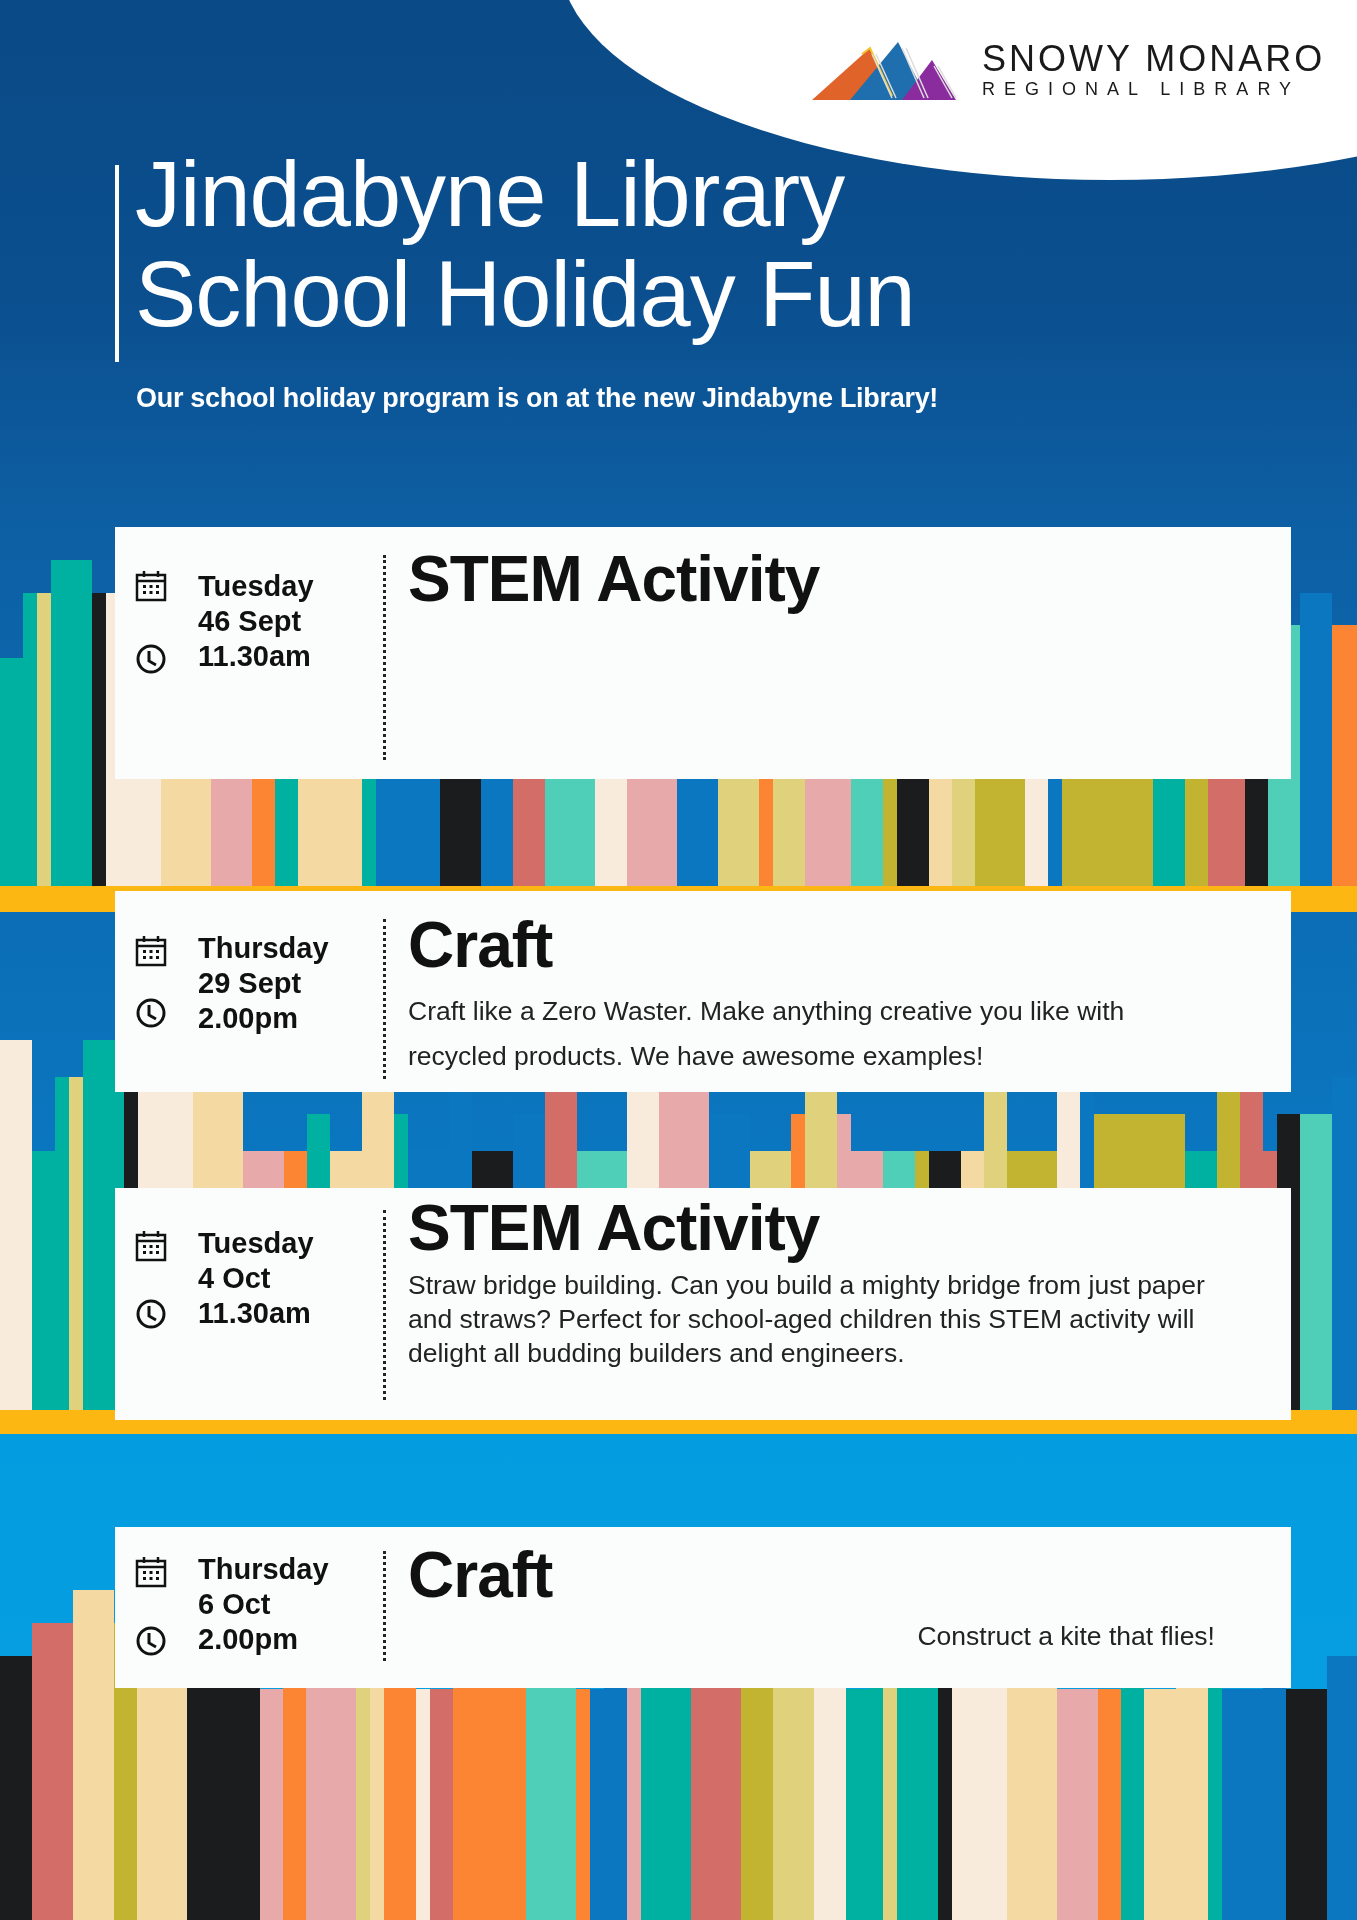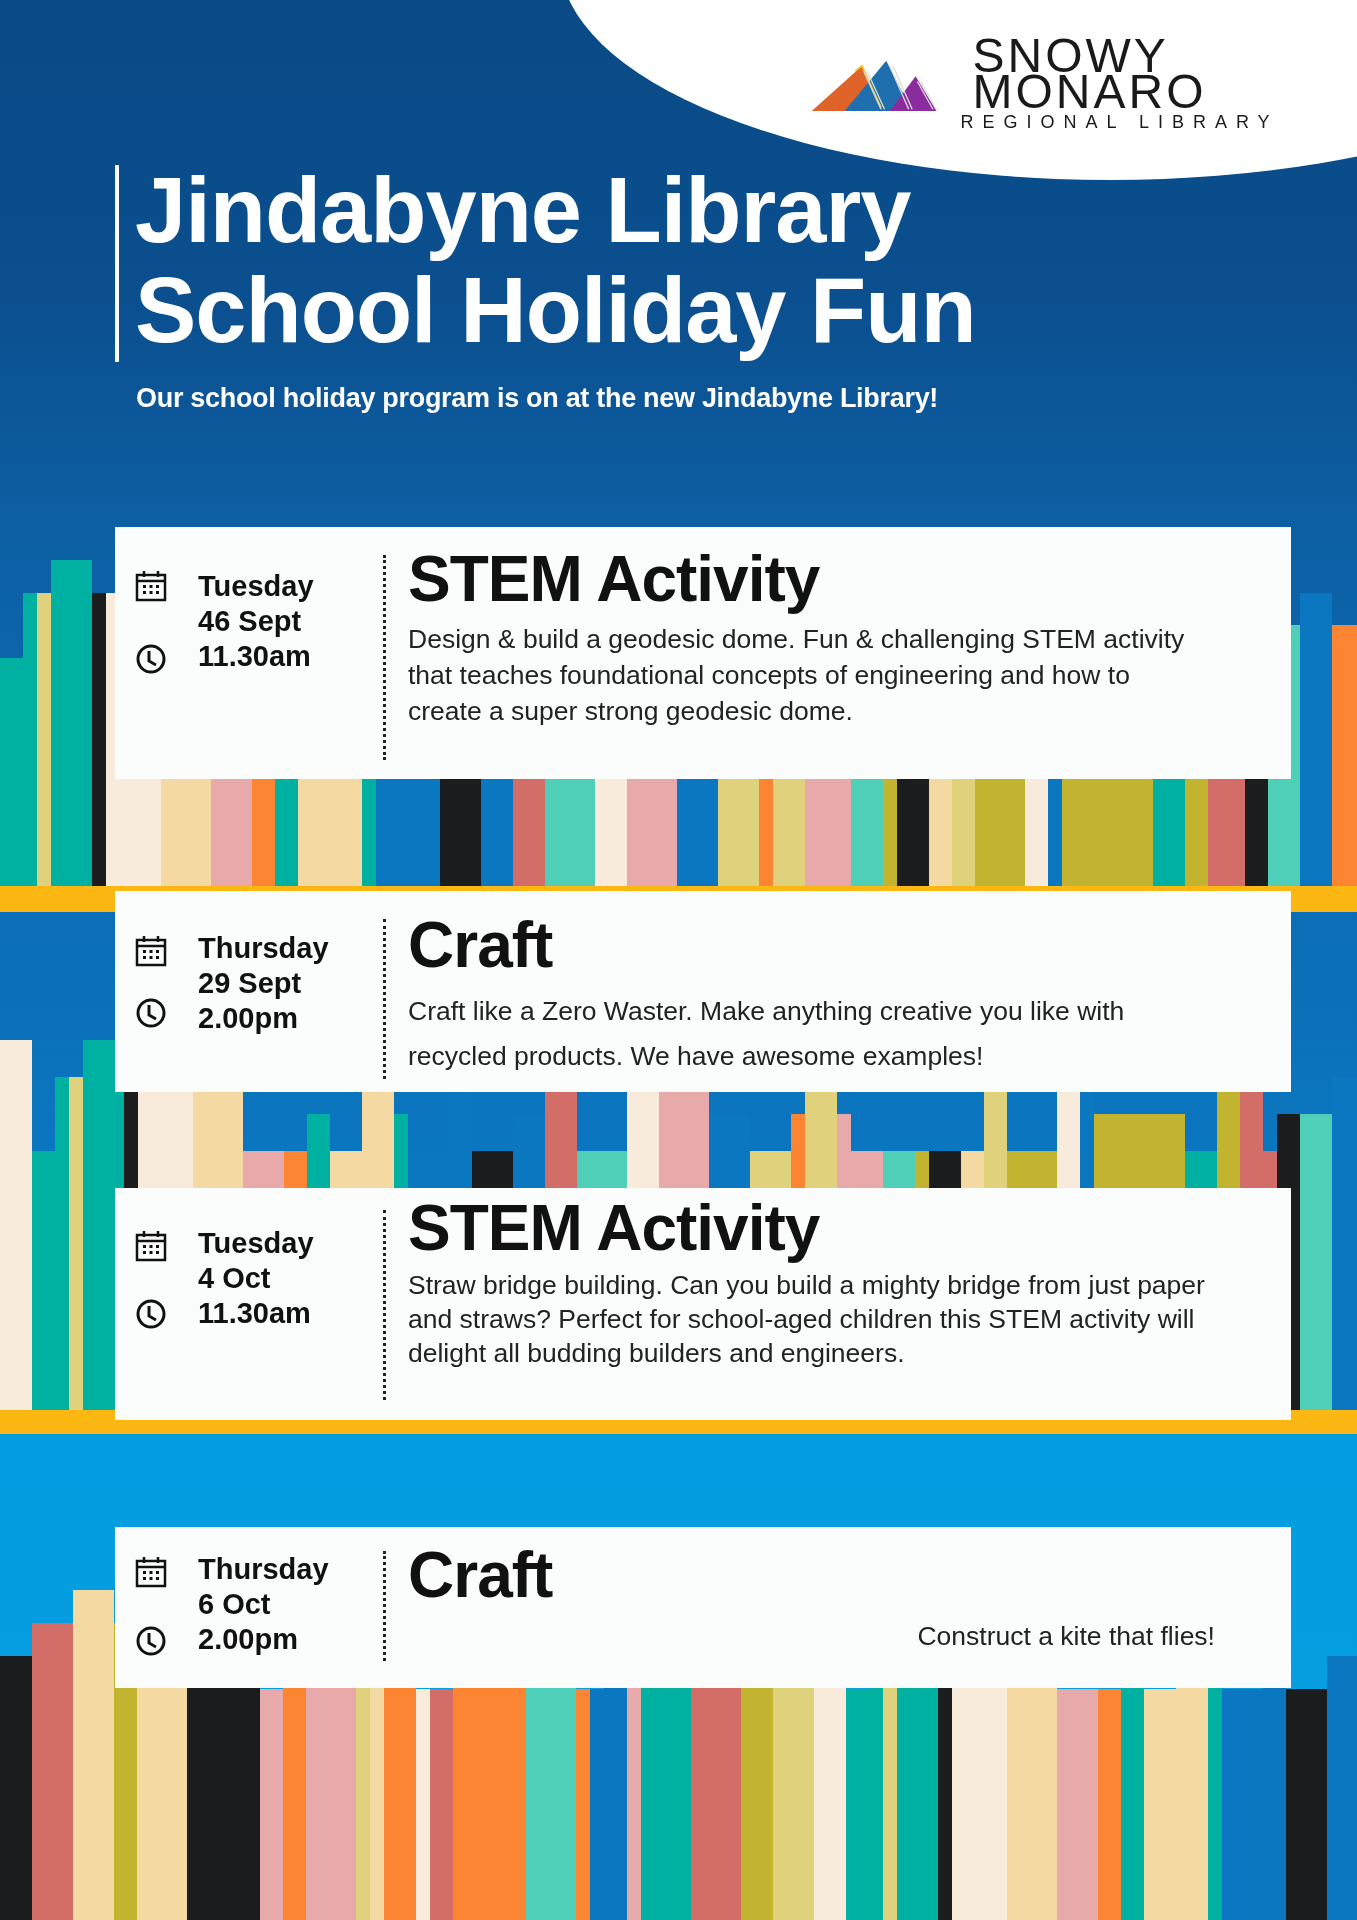--- a/index.html
+++ b/index.html
@@ -8,25 +8,25 @@
     font-family:"Liberation Sans", sans-serif;
     background: linear-gradient(180deg,#0a4a86 0px,#0b4f8f 300px,#0d5fa3 520px,#0a78c2 1200px,#029ce0 1420px,#0aa0df 1920px);
   }
   .wave {
     position:absolute; left:560px; top:-260px; width:1100px; height:440px;
     background:#ffffff; border-radius:50%;
   }
   .logo { position:absolute; left:810px; top:38px; display:flex; align-items:center; }
   .logo svg { width:160px; height:64px; }
   .logo-text { margin-left:12px; color:#1a1a1a; }
-  .logo-t1 { font-size:48px; letter-spacing:3px; line-height:36px; font-weight:400;margin-left:12px; }
+  .logo-t1 { font-size:36px; letter-spacing:3px; line-height:36px; font-weight:400; }
   .logo-t2 { font-size:18px; letter-spacing:9px; line-height:20px; margin-top:2px; }
 
   .title-bar { position:absolute; left:115px; top:165px; width:4px; height:197px; background:#ffffff; }
-  .title { position:absolute; left:135px; top:160px; color:#ffffff; font-size:92px; line-height:100px; font-weight:700; letter-spacing:-1px; }
+  .title { position:absolute; left:135px; top:144px; color:#ffffff; font-size:92px; line-height:100px; font-weight:400; letter-spacing:-1px; }
 
   .intro { position:absolute; left:136px; top:378px; color:#ffffff; font-size:27px; line-height:41px; font-weight:700; letter-spacing:-0.3px; }
 
   .shelf { position:absolute; left:0; width:1357px; overflow:hidden; display:flex; align-items:flex-end; }
   .spine { height:100%; flex:0 0 auto; position:relative; }
   .plank { position:absolute; left:0; width:1357px; height:26px; background:#fcb713; }
 
   .card {
     position:absolute; left:115px; width:1176px; background:#fbfdfc;
     box-sizing:border-box;
@@ -240,21 +240,20 @@
         <polyline points="14,8 14,18 21,22" fill="none" stroke="#111" stroke-width="3"></polyline>
       </svg>
     <div class="when-text" style="top:42px;">
       <div>Tuesday</div>
       <div>46 Sept</div>
       <div>11.30am</div>
     </div>
   </div>
   <div class="divider" style="top:28px;height:205px;"></div>
   <div class="ev-title" style="top:16px;">STEM Activity</div>
-  <div class="ev-desc" style="top:94px;line-height:36px;">Design &amp; build a geodesic dome. Fun &amp; challenging STEM activity that teaches foundational concepts of engineering and how to create a super strong geodesic dome.</div>
 </div>
 
 <div class="card" style="top:891px;height:201px;">
   <div class="when">
     <svg class="icon" style="top:44px;" viewBox="0 0 32 32">
         <rect x="2" y="5" width="28" height="25" fill="none" stroke="#111" stroke-width="2.5"></rect>
         <line x1="2" y1="11" x2="30" y2="11" stroke="#111" stroke-width="2.5"></line>
         <line x1="9" y1="1" x2="9" y2="7" stroke="#111" stroke-width="2.5"></line>
         <line x1="23" y1="1" x2="23" y2="7" stroke="#111" stroke-width="2.5"></line>
         <g fill="#111">

